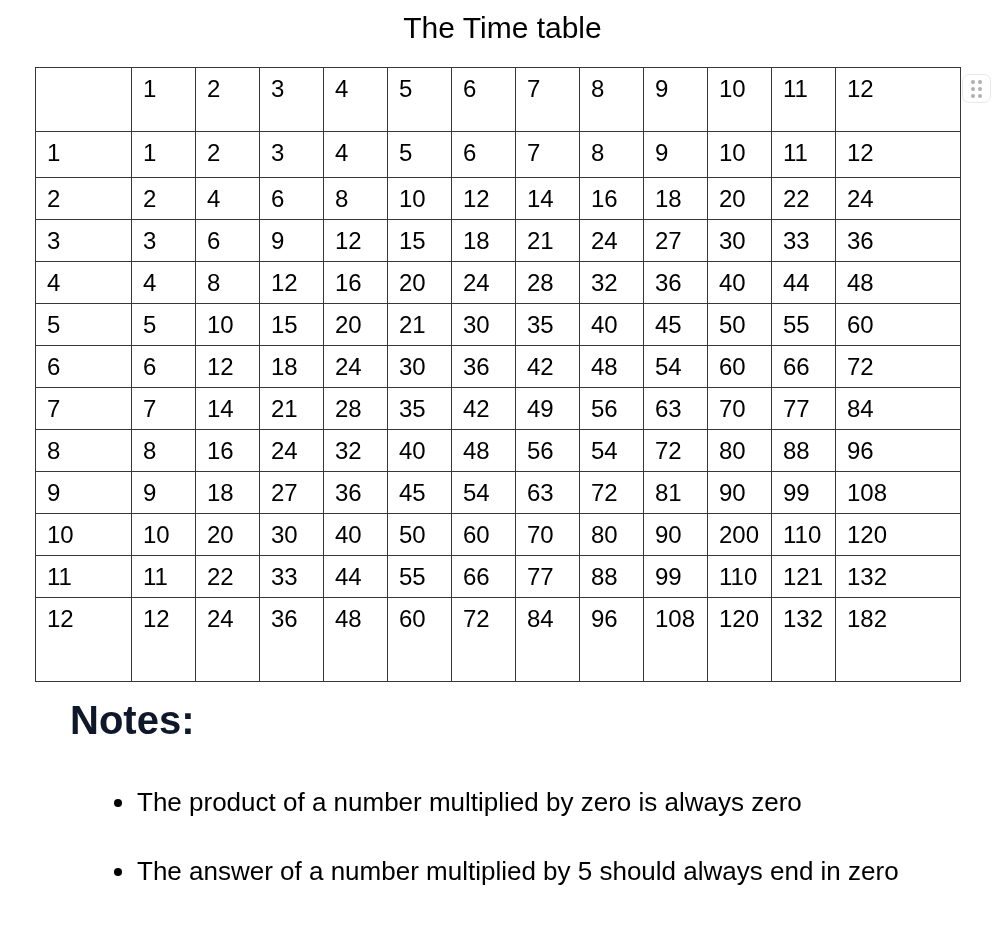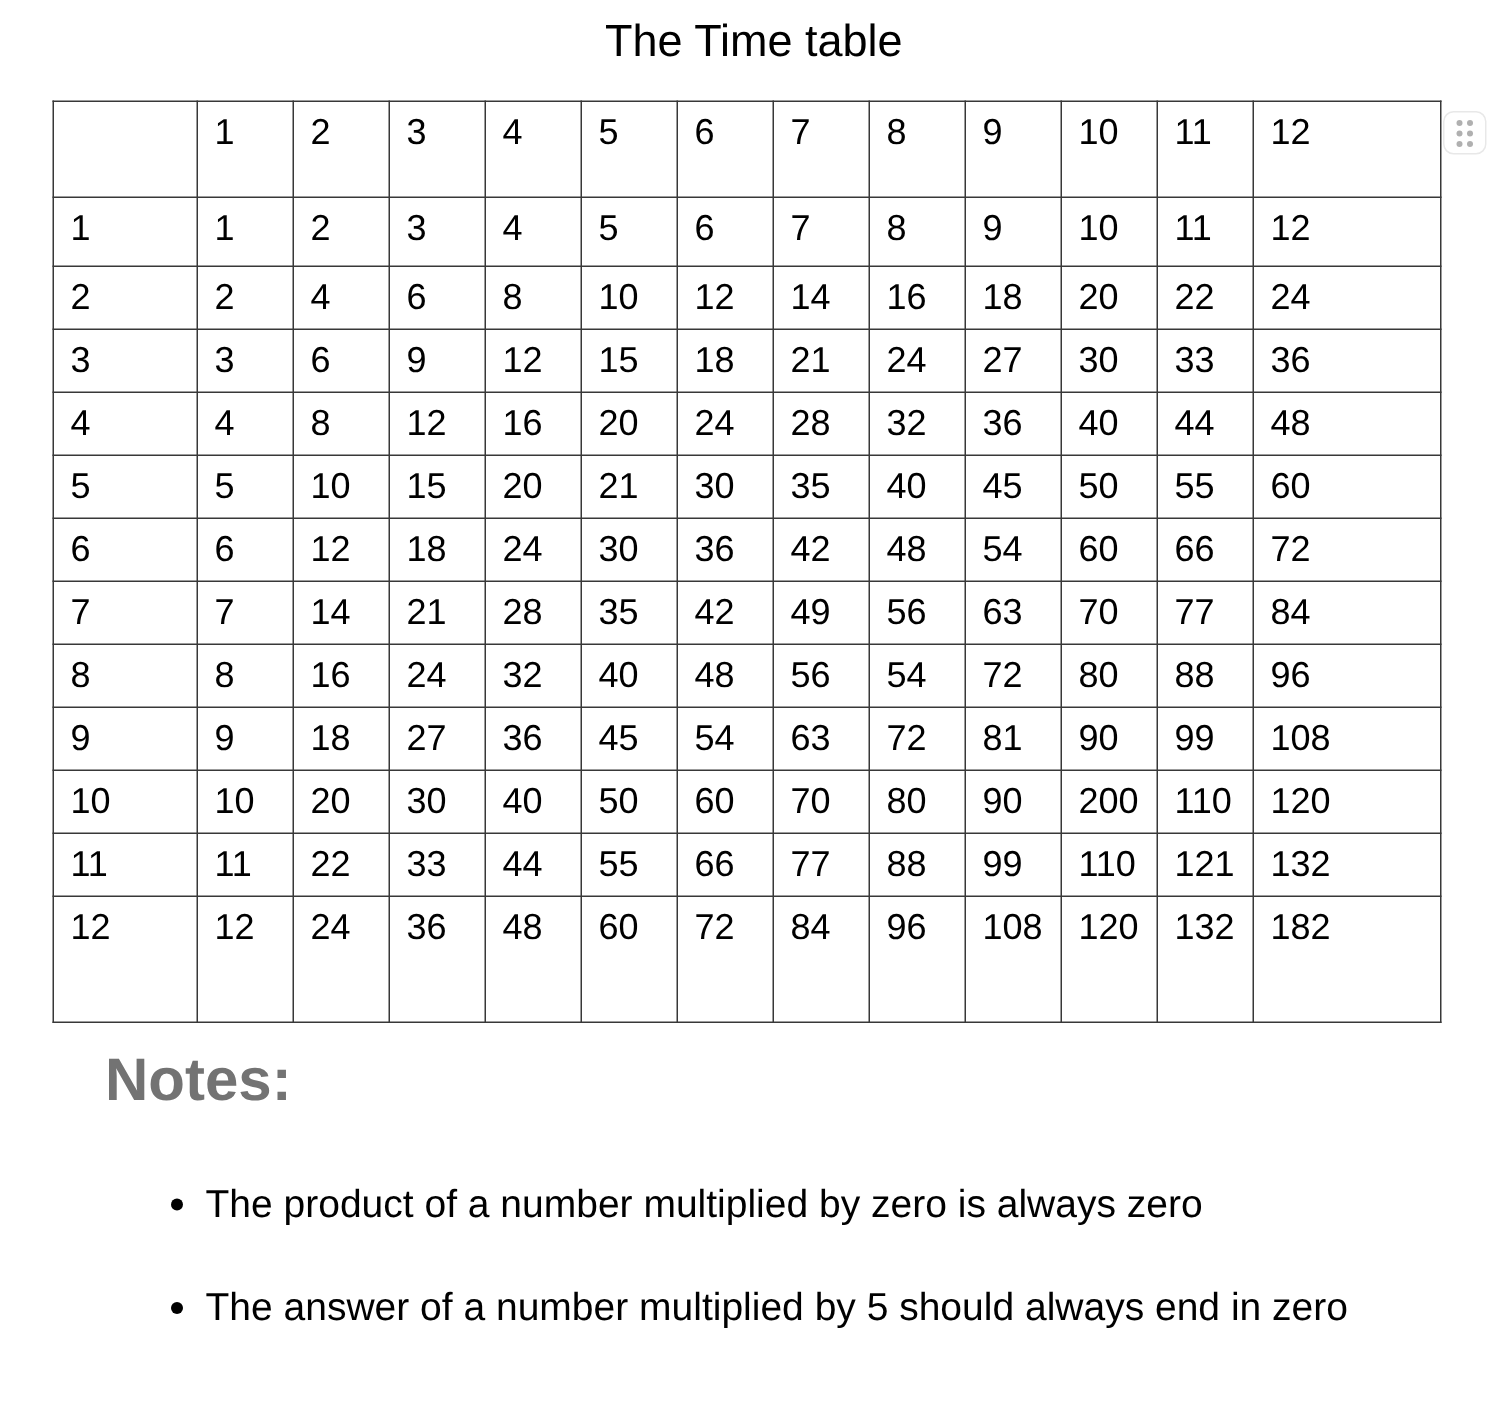--- a/index.html
+++ b/index.html
@@ -82,21 +82,21 @@
     height: 4px;
     border-radius: 50%;
     background: #b0b0b0;
   }
   .notes { margin-top: 0; }
   .notes h1 {
     margin: 14px 0 0 35px;
     font-size: 40px;
     line-height: 48px;
     font-weight: 700;
-    color: #737373;
+    color: #0f172a;
   }
   .notes ul {
     margin: 40px 0 0 0;
     padding: 0 0 0 102px;
     width: 867px;
     list-style: disc outside;
     font-size: 26px;
     line-height: 36px;
   }
   .notes ul li { margin: 0 0 33px 0; }

